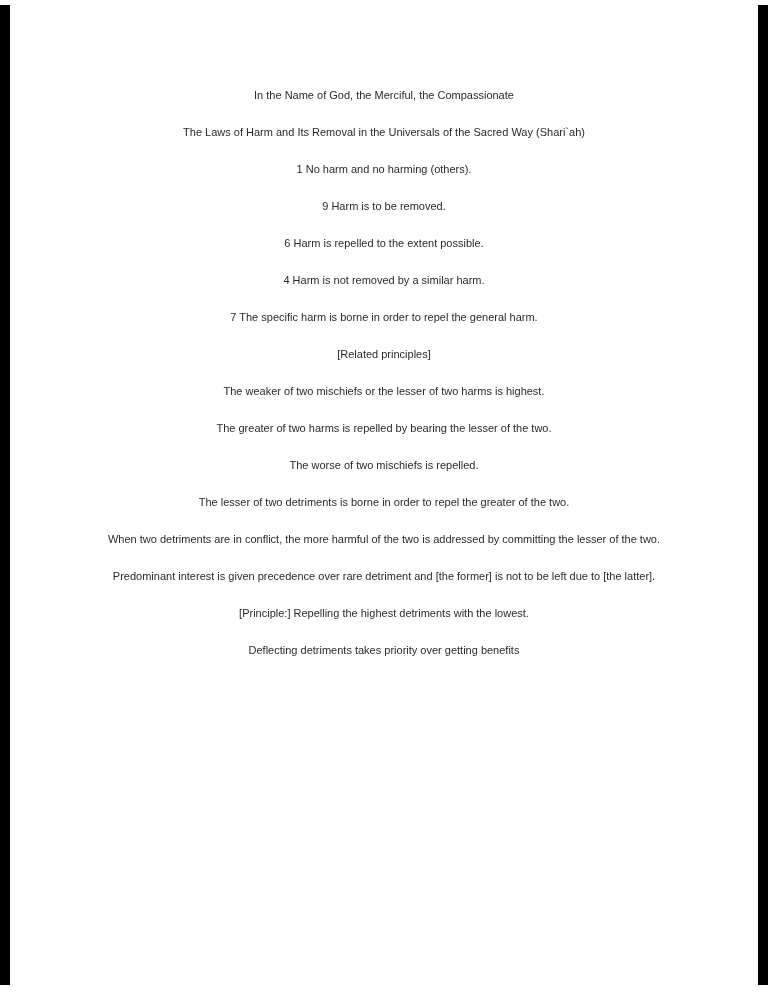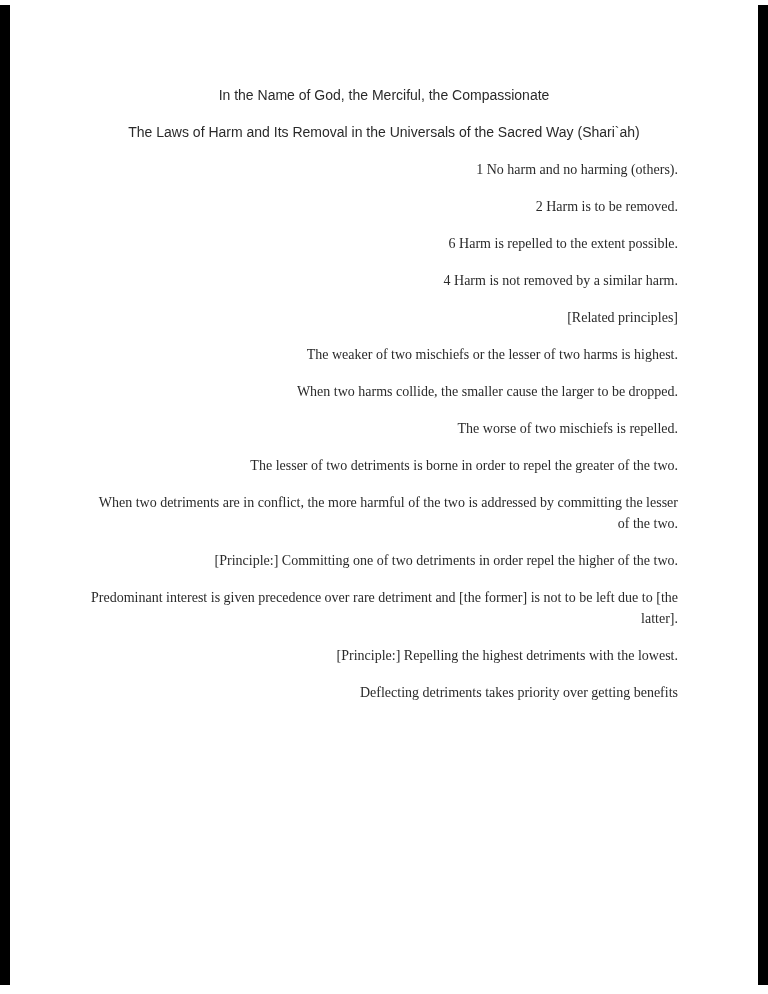--- a/index.html
+++ b/index.html
@@ -30,58 +30,57 @@
     left: 10px;
     right: 10px;
     top: 0;
     bottom: 0;
     background: #ffffff;
     padding: 85px 80px 40px 80px;
   }
   .page-inner {
     width: 588px;
     color: #2a2a2a;
-    font-size: 14px;
+    font-size: 11px;
     line-height: 21px;
   }
   .title-line {
     text-align: center;
     margin-bottom: 16px;
   }
   .para {
-    text-align: right;
+    text-align: center;
     margin-bottom: 16px;
-    font-family: Liberation Serif, serif;
   }
 </style>
 </head>
 <body>
 
 <div class="viewport">
 
   <div class="edge-bar left"></div>
   <div class="edge-bar right"></div>
 
   <div class="page">
     <div class="page-inner">
 
       <div class="title-line">In the Name of God, the Merciful, the Compassionate</div>
       <div class="title-line">The Laws of Harm and Its Removal in the Universals of the Sacred Way (Shari`ah)</div>
 
       <div class="para">1 No harm and no harming (others).</div>
-      <div class="para">2 Harm is to be removed.</div>
+      <div class="para">9 Harm is to be removed.</div>
       <div class="para">6 Harm is repelled to the extent possible.</div>
       <div class="para">4 Harm is not removed by a similar harm.</div>
+      <div class="para">7 The specific harm is borne in order to repel the general harm.</div>
       <div class="para">[Related principles]</div>
       <div class="para">The weaker of two mischiefs or the lesser of two harms is highest.</div>
-      <div class="para">When two harms collide, the smaller cause the larger to be dropped.</div>
+      <div class="para">The greater of two harms is repelled by bearing the lesser of the two.</div>
       <div class="para">The worse of two mischiefs is repelled.</div>
       <div class="para">The lesser of two detriments is borne in order to repel the greater of the two.</div>
       <div class="para">When two detriments are in conflict, the more harmful of the two is addressed by committing the lesser of the two.</div>
-      <div class="para">[Principle:] Committing one of two detriments in order repel the higher of the two.</div>
       <div class="para">Predominant interest is given precedence over rare detriment and [the former] is not to be left due to [the latter].</div>
       <div class="para">[Principle:] Repelling the highest detriments with the lowest.</div>
       <div class="para">Deflecting detriments takes priority over getting benefits</div>
 
     </div>
   </div>
 
 </div>
 
 </body></html>

